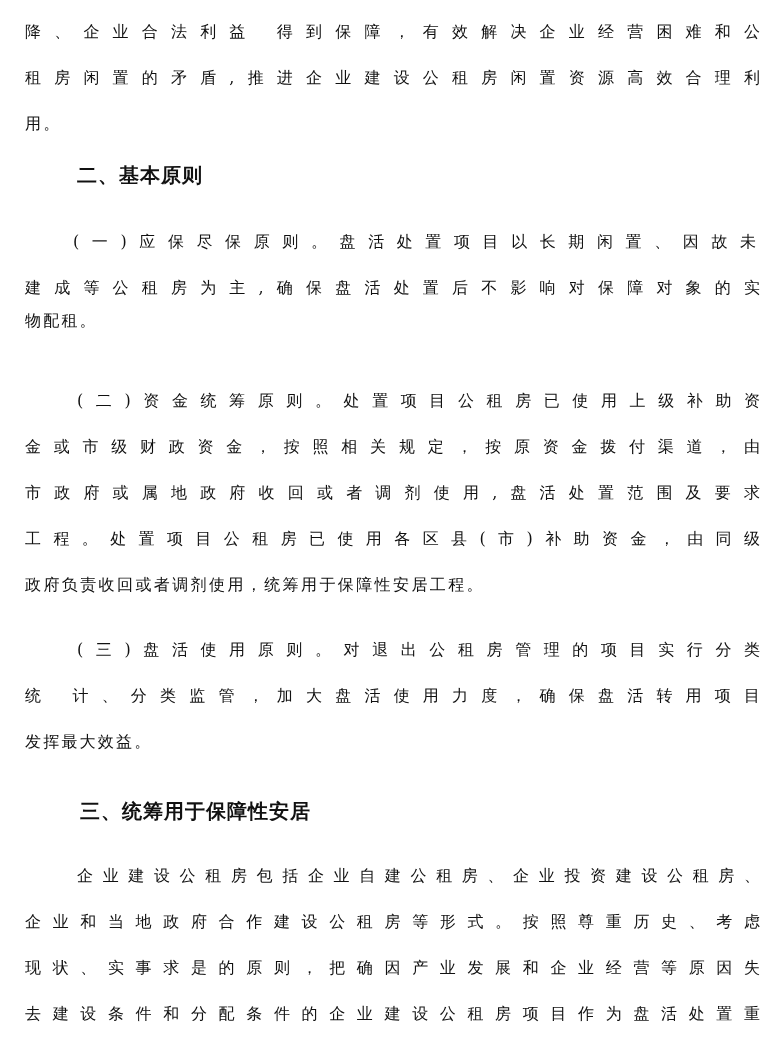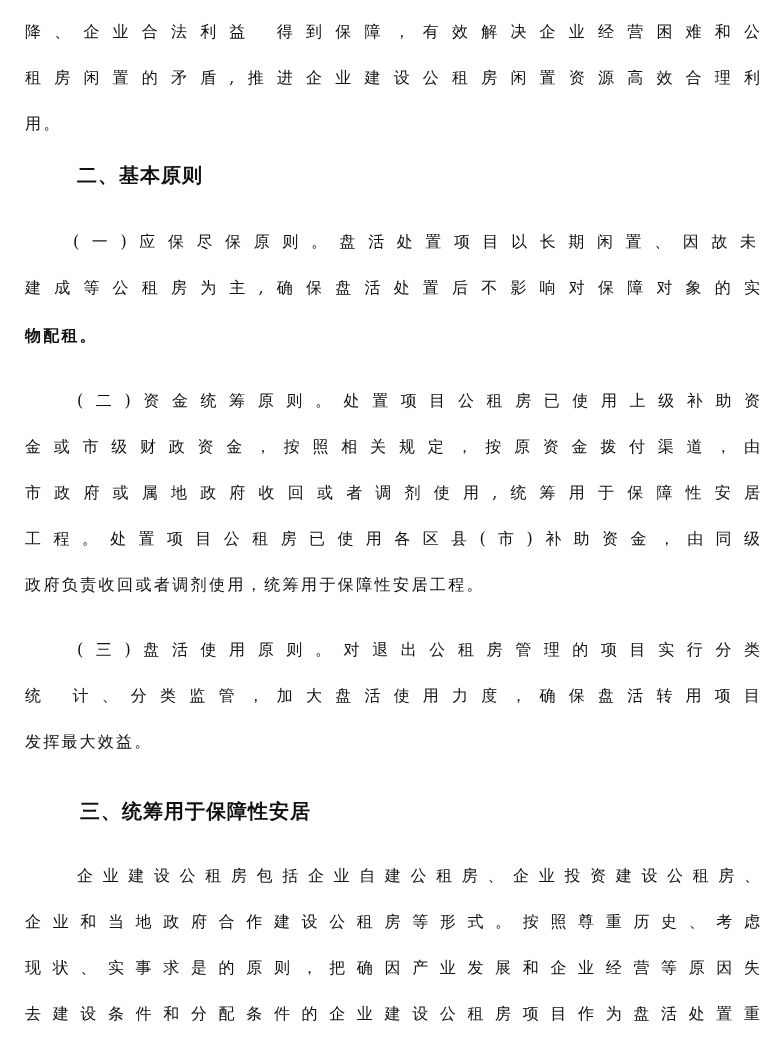--- a/index.html
+++ b/index.html
@@ -18,27 +18,27 @@
     <div class="line justify" style="top:9px;">降、企业合法利益 得到保障，有效解决企业经营困难和公</div>
     <div class="line justify" style="top:55px;">租房闲置的矛盾,推进企业建设公租房闲置资源高效合理利</div>
     <div class="line" style="top:101px;">用。</div>
   </div>
 
   <div class="line heading" style="top:152px; left:52px;">二、基本原则</div>
 
   <div>
     <div class="line justify" style="top:219px; left:48px; width:683px;">(一)应保尽保原则。盘活处置项目以长期闲置、因故未</div>
     <div class="line justify" style="top:265px;">建成等公租房为主,确保盘活处置后不影响对保障对象的实</div>
-    <div class="line" style="top:313px;font-weight:bold;">物配租。</div>
+    <div class="line" style="top:298px;">物配租。</div>
   </div>
 
   <div>
     <div class="line justify" style="top:378px; left:52px; width:683px;">(二)资金统筹原则。处置项目公租房已使用上级补助资</div>
     <div class="line justify" style="top:424px;">金或市级财政资金，按照相关规定，按原资金拨付渠道，由</div>
-    <div class="line justify" style="top:470px;">市政府或属地政府收回或者调剂使用,统筹用于保障性安居</div>
+    <div class="line justify" style="top:470px;">市政府或属地政府收回或者调剂使用,盘活处置范围及要求</div>
     <div class="line justify" style="top:516px;">工程。处置项目公租房已使用各区县(市)补助资金，由同级</div>
     <div class="line" style="top:562px; letter-spacing:2.4px;">政府负责收回或者调剂使用，统筹用于保障性安居工程。</div>
   </div>
 
   <div>
     <div class="line justify" style="top:627px; left:52px; width:683px;">(三)盘活使用原则。对退出公租房管理的项目实行分类</div>
     <div class="line justify" style="top:673px;">统 计、分类监管，加大盘活使用力度，确保盘活转用项目</div>
     <div class="line" style="top:719px;">发挥最大效益。</div>
   </div>
 

